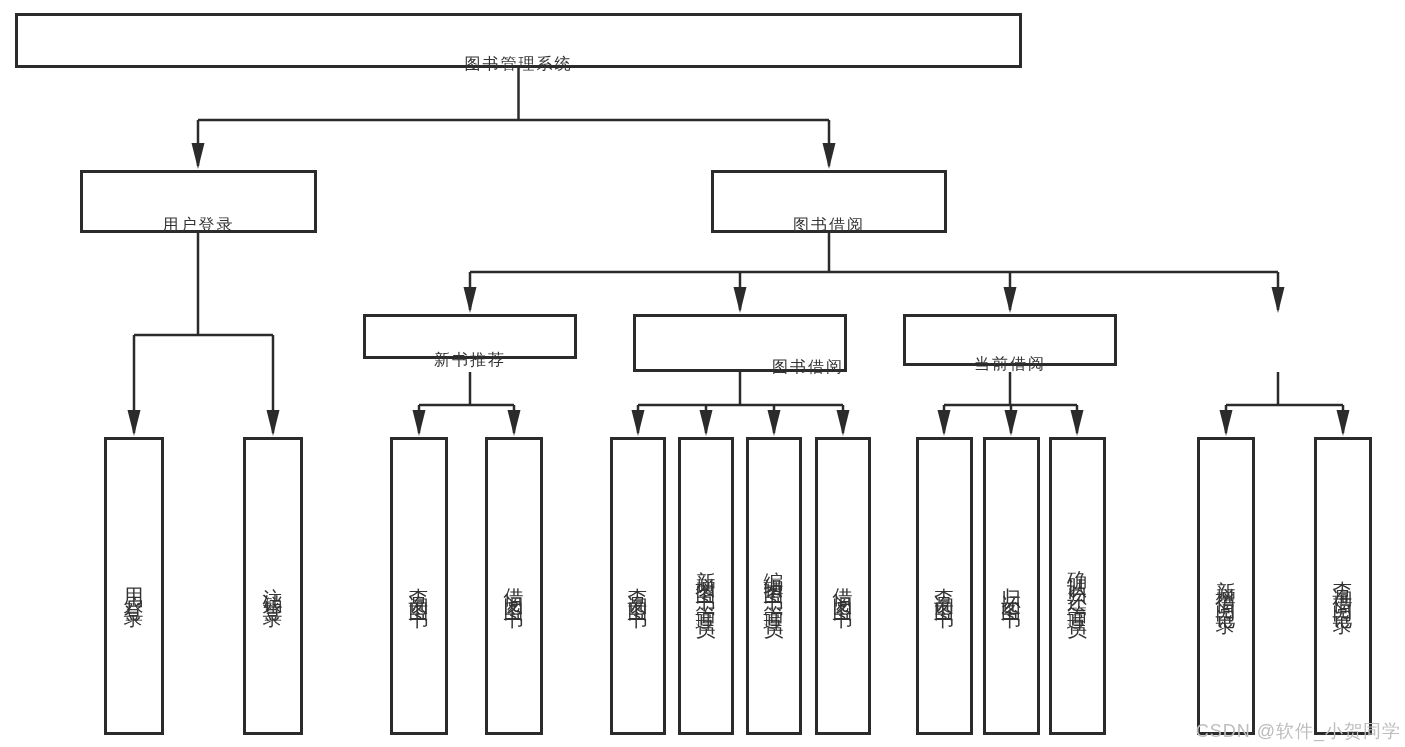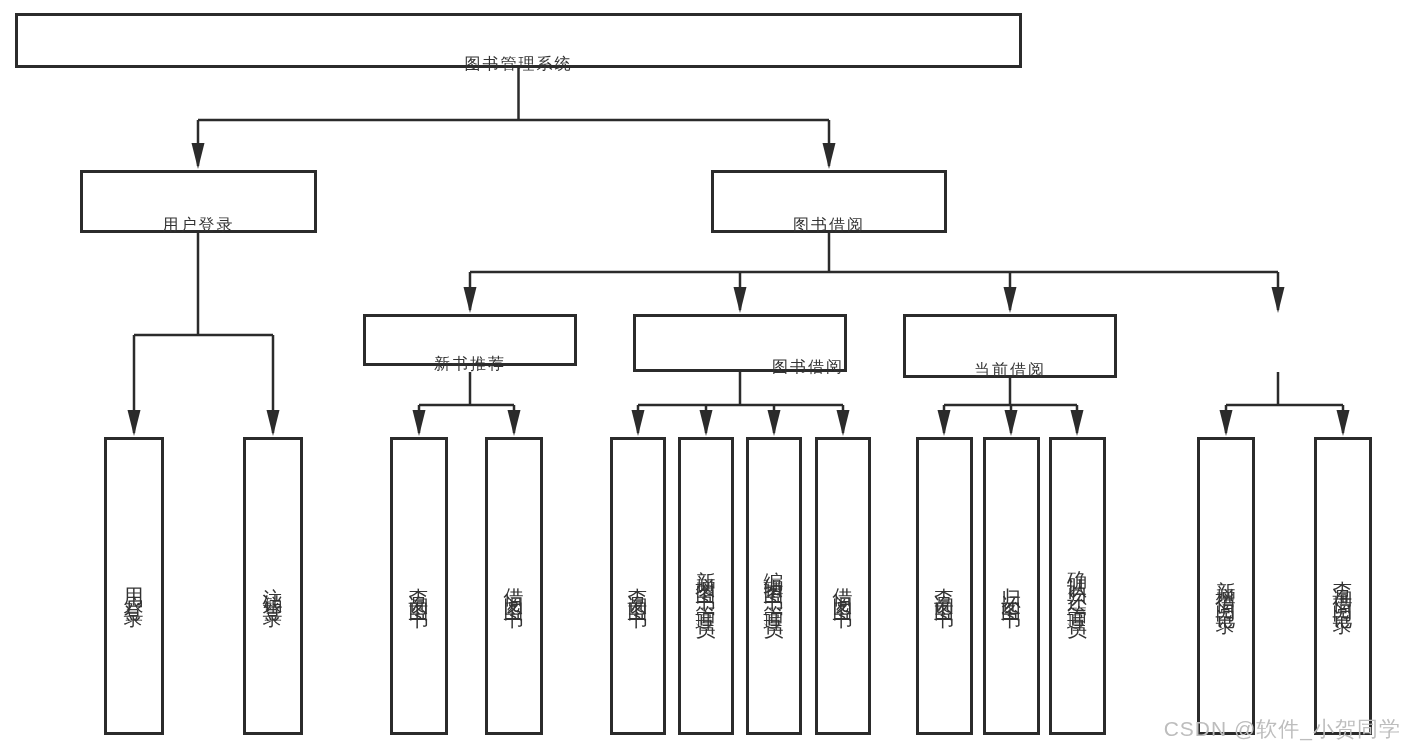--- a/index.html
+++ b/index.html
@@ -14,21 +14,21 @@
   }
   .h-label{font-size:16px;letter-spacing:2px;white-space:nowrap;margin-top:48px;}
   .v-label{
     writing-mode:vertical-rl;text-orientation:mixed;
     font-size:20px;letter-spacing:7px;line-height:1;
   }
   svg.connectors{position:absolute;left:0;top:0;pointer-events:none;}
   svg.connectors line{stroke:#2b2b2b;stroke-width:2.5;}
   svg.connectors polygon{fill:#2b2b2b;}
   .watermark{
-    position:absolute;right:4px;bottom:4px;font-size:21px;
+    position:absolute;right:4px;bottom:4px;font-size:18px;
     color:#bdbdbd;letter-spacing:1px;white-space:nowrap;
   }
 </style>
 </head>
 <body>
 
 <div class="canvas">
 
   <svg class="connectors" width="1405" height="747">
 
@@ -96,27 +96,27 @@
     <span class="h-label">图书管理系统</span>
   </div>
 
   <div class="node" style="left:80px;top:170px;width:237px;height:63px;">
     <span class="h-label">用户登录</span>
   </div>
   <div class="node" style="left:711px;top:170px;width:236px;height:63px;">
     <span class="h-label">图书借阅</span>
   </div>
 
-  <div class="node" style="left:363px;top:314px;width:214px;height:52px;">
+  <div class="node" style="left:363px;top:314px;width:214px;height:45px;">
     <span class="h-label">新书推荐</span>
   </div>
   <div class="node" style="left:633px;top:314px;width:214px;height:58px;justify-content:flex-end;">
     <span class="h-label">图书借阅</span>
   </div>
-  <div class="node" style="left:903px;top:314px;width:214px;height:64px;">
+  <div class="node" style="left:903px;top:314px;width:214px;height:52px;">
     <span class="h-label">当前借阅</span>
   </div>
 
   <div class="node" style="left:104px;top:437px;width:60px;height:298px;">
     <span class="v-label">用户登录</span>
   </div>
   <div class="node" style="left:243px;top:437px;width:60px;height:298px;">
     <span class="v-label">注销登录</span>
   </div>
 

